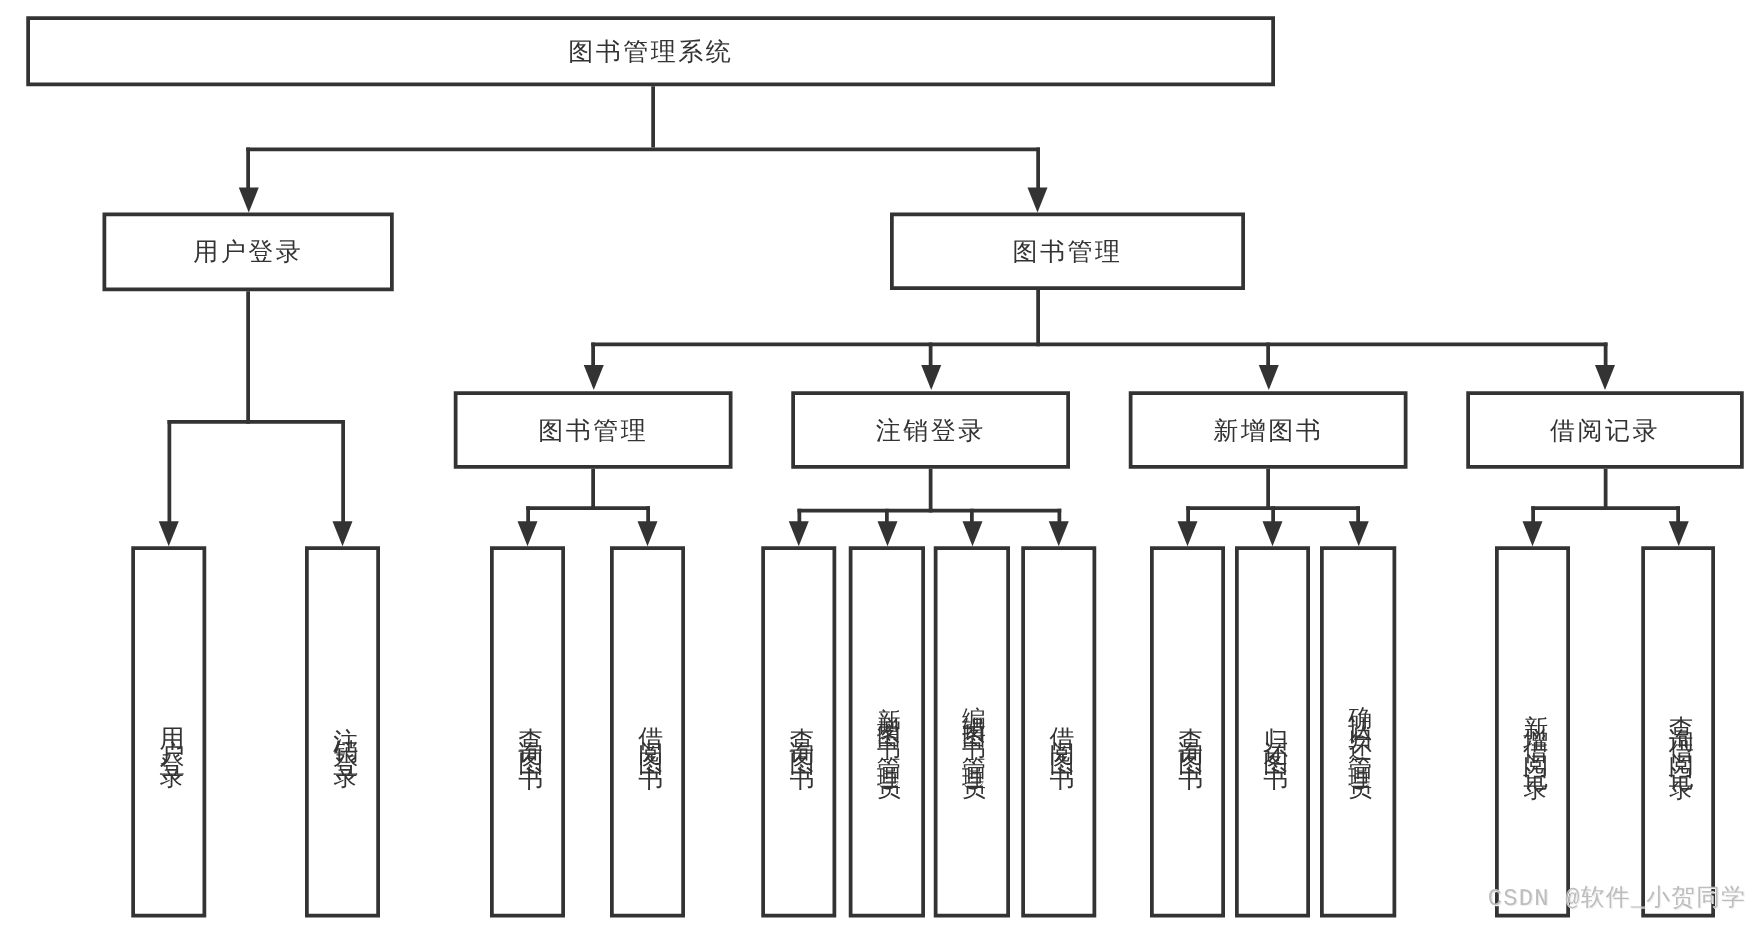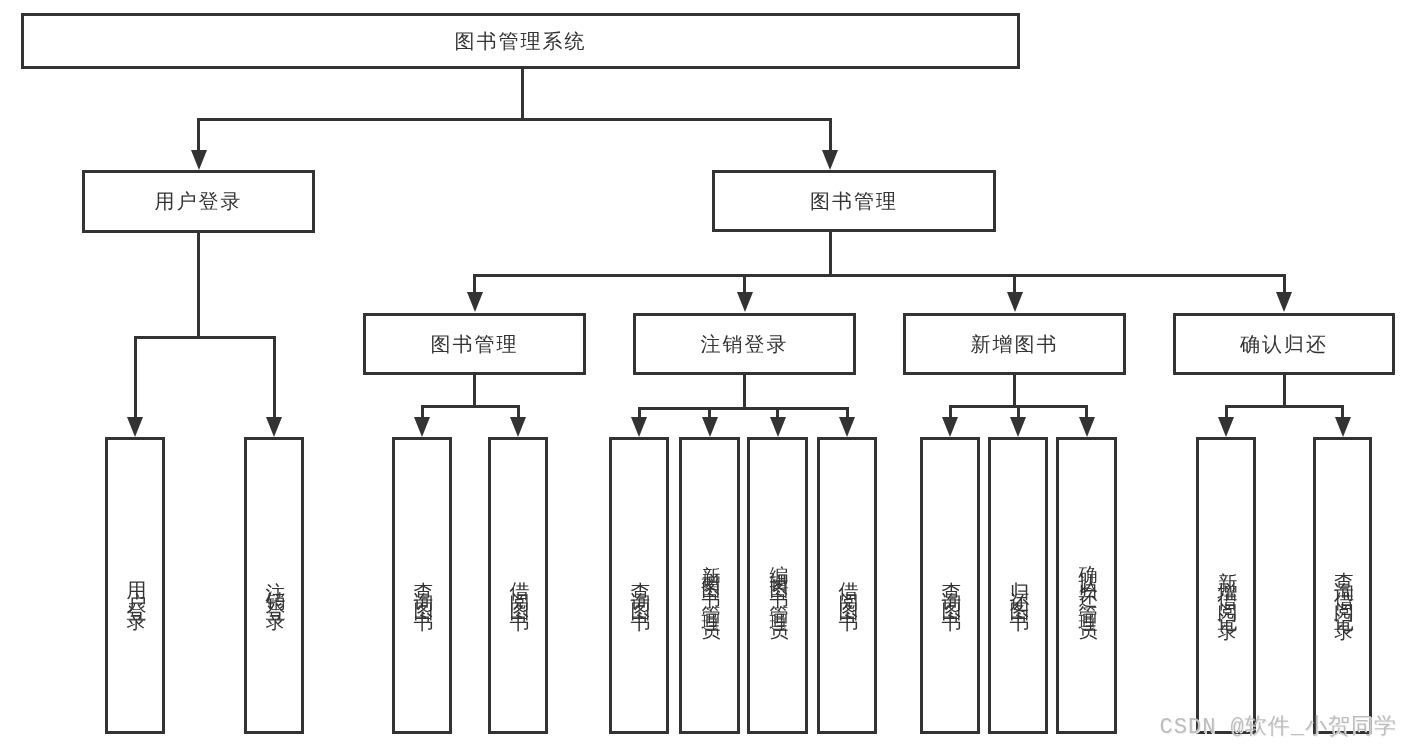--- a/index.html
+++ b/index.html
@@ -46,22 +46,22 @@
   }
   .ar{
     position:absolute;
     width:0;height:0;
     border-left:8px solid transparent;
     border-right:8px solid transparent;
     border-top:20px solid var(--line);
   }
   .watermark{
     position:absolute;
-    right:8px;bottom:6px;
-    font-size:22px;
+    right:8px;bottom:16px;
+    font-size:19px;
     color:var(--wm);
     text-shadow:1px 1px 0 #efefef;
     letter-spacing:1px;
     white-space:nowrap;
     pointer-events:none;
     margin-left:16px;
   }
 </style>
 </head>
 <body>
@@ -82,21 +82,21 @@
   <div class="box h" style="left:363px;top:313px;width:223px;height:62px">
     <span>图书管理</span>
   </div>
   <div class="box h" style="left:633px;top:313px;width:223px;height:62px">
     <span>注销登录</span>
   </div>
   <div class="box h" style="left:903px;top:313px;width:223px;height:62px">
     <span>新增图书</span>
   </div>
   <div class="box h" style="left:1173px;top:313px;width:222px;height:62px">
-    <span>确认归还</span>
+    <span>借阅记录</span>
   </div>
 
   <div class="box v" style="left:105px;top:437px;width:60px;height:297px">
     <span>用户登录</span>
   </div>
   <div class="box v" style="left:244px;top:437px;width:60px;height:297px">
     <span>注销登录</span>
   </div>
 
   <div class="box v" style="left:392px;top:437px;width:60px;height:297px">

